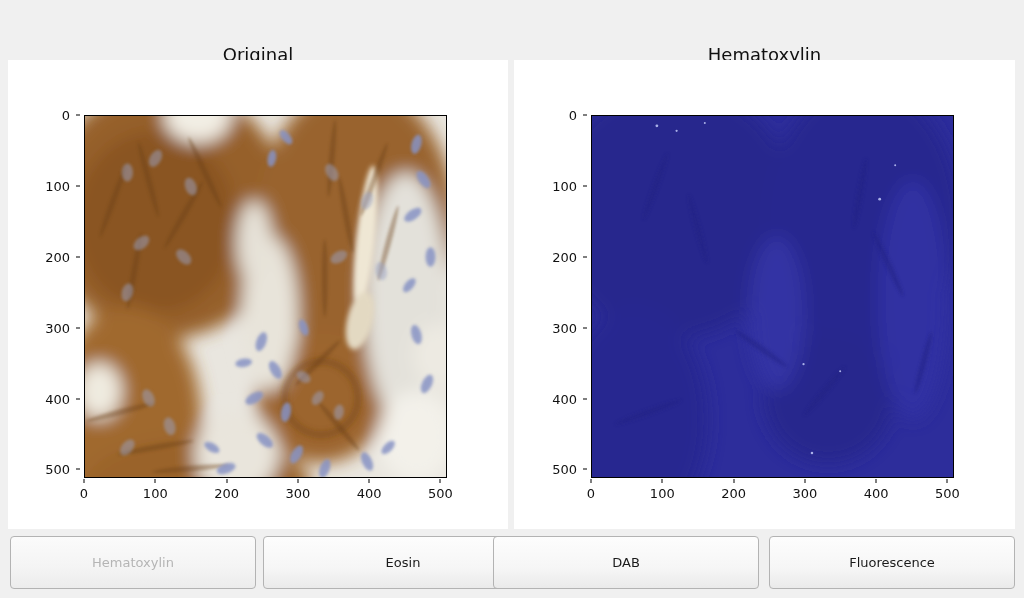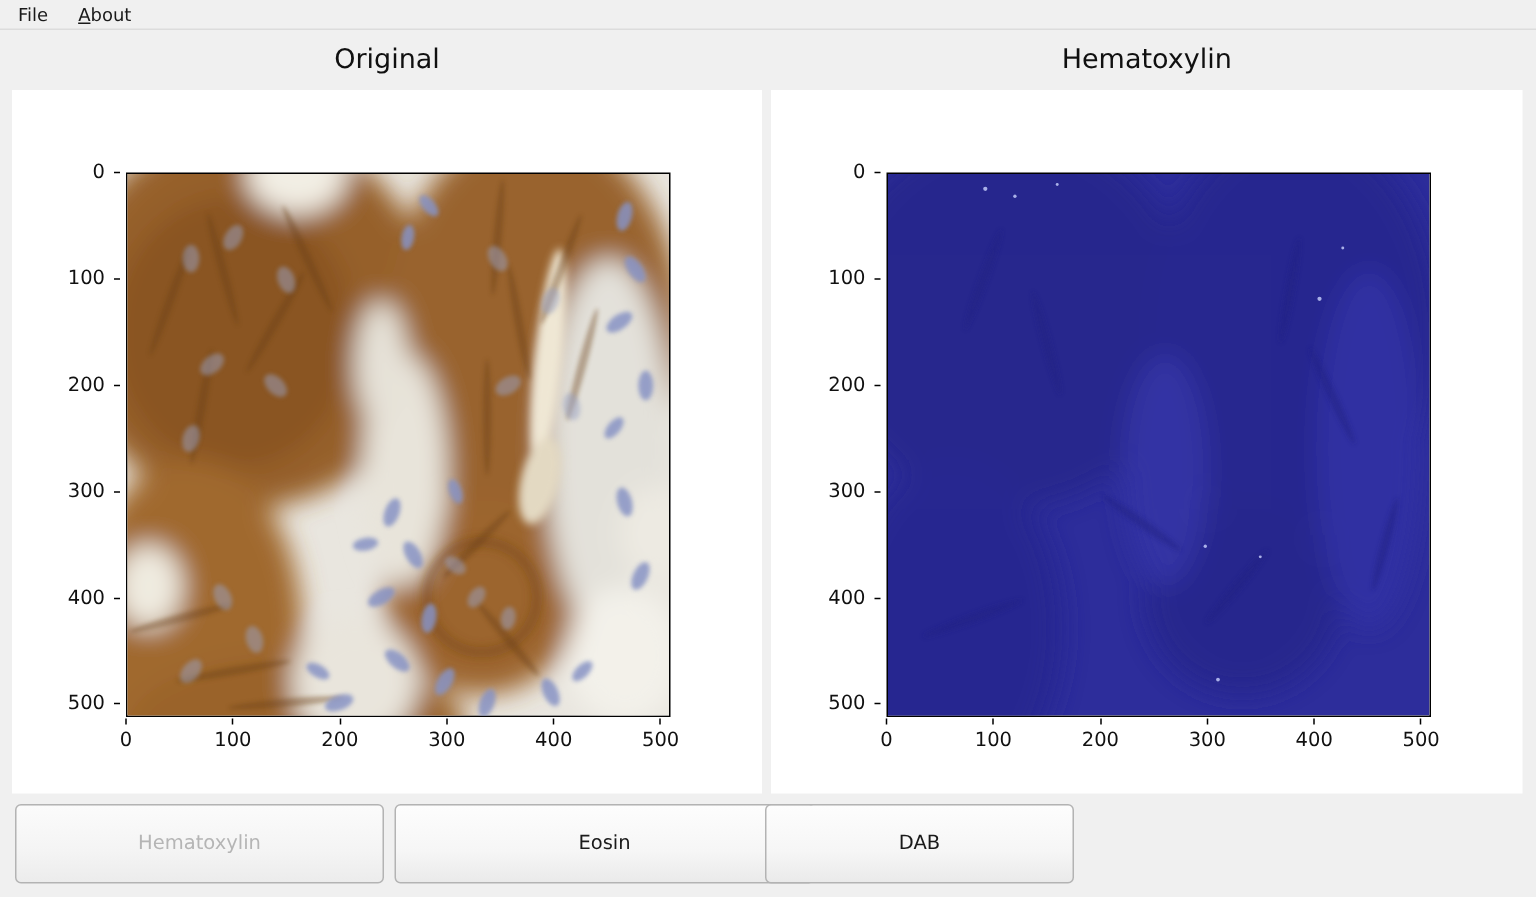--- a/index.html
+++ b/index.html
@@ -8,21 +8,21 @@
   .window { position:relative; width:1024px; height:598px; background:#f0f0f0; }
 
   
   .menubar { position:absolute; left:0; top:0; width:1024px; height:20px;
              background:#f0f0f0; border-bottom:1px solid #dcdcdc;
              display:flex; align-items:center; padding-left:10px; gap:16px; }
   .menu-item { font-size:12px; color:#1a1a1a; cursor:default; padding:2px 2px; }
   .menu-item .accel { text-decoration:underline; }
 
   
-  .col-title { position:absolute; top:29px; height:26px; text-align:center;
+  .col-title { position:absolute; top:44px; height:26px; text-align:center;
                font-size:18px; color:#101010; }
   .col-title.left  { left:8px;   width:500px; }
   .col-title.right { left:514px; width:501px; }
 
   
   .panel { position:absolute; top:60px; height:469px; background:#ffffff; }
   .panel.left  { left:8px;   width:500px; }
   .panel.right { left:514px; width:501px; }
 
   
@@ -50,32 +50,28 @@
 
   
   .btn { position:absolute; top:536px; height:53px; border:1px solid #b3b3b3;
          border-radius:4px; font-family:"DejaVu Sans","Liberation Sans",sans-serif;
          font-size:13px; color:#1a1a1a; cursor:pointer;
          background:linear-gradient(to bottom,#fdfdfd 0%,#f6f6f6 60%,#eaeaea 100%); }
   .btn.disabled { color:#b5b5b5; cursor:default;
          background:linear-gradient(to bottom,#fbfbfb 0%,#f4f4f4 60%,#ececec 100%); }
   #btn-hematoxylin  { left:10px;  width:246px; }
   #btn-eosin        { left:263px; width:280px; }
-  #btn-dab          { left:510px; width:206px; }
+  #btn-dab          { left:493px; width:266px; }
   #btn-fluorescence { left:769px; width:246px; }
 </style>
 </head>
 <body>
 
 <div class="window">
 
-  <div class="menubar">
-    <span class="menu-item">File</span>
-    <span class="menu-item"><span class="accel">A</span><span>bout</span></span>
-  </div>
 
   <div class="col-title left">Original</div>
   <div class="col-title right">Hematoxylin</div>
 
   <div class="panel left">
 
     <div class="plot-img">
       <svg viewBox="0 0 512 512" preserveAspectRatio="none" aria-hidden="true">
         <defs>
           <filter id="bigblur" x="-30%" y="-30%" width="160%" height="160%">
@@ -266,14 +262,15 @@
       <span class="ytick-label" style="top:39.063%">200</span>
       <span class="ytick-label" style="top:58.594%">300</span>
       <span class="ytick-label" style="top:78.125%">400</span>
       <span class="ytick-label" style="top:97.656%">500</span>
     </div>
   </div>
 
   <button id="btn-hematoxylin" class="btn disabled" disabled="">Hematoxylin</button>
   <button id="btn-eosin" class="btn">Eosin</button>
   <button id="btn-dab" class="btn">DAB</button>
+  <button id="btn-fluorescence" class="btn">Fluorescence</button>
 
 </div>
 
 </body></html>

